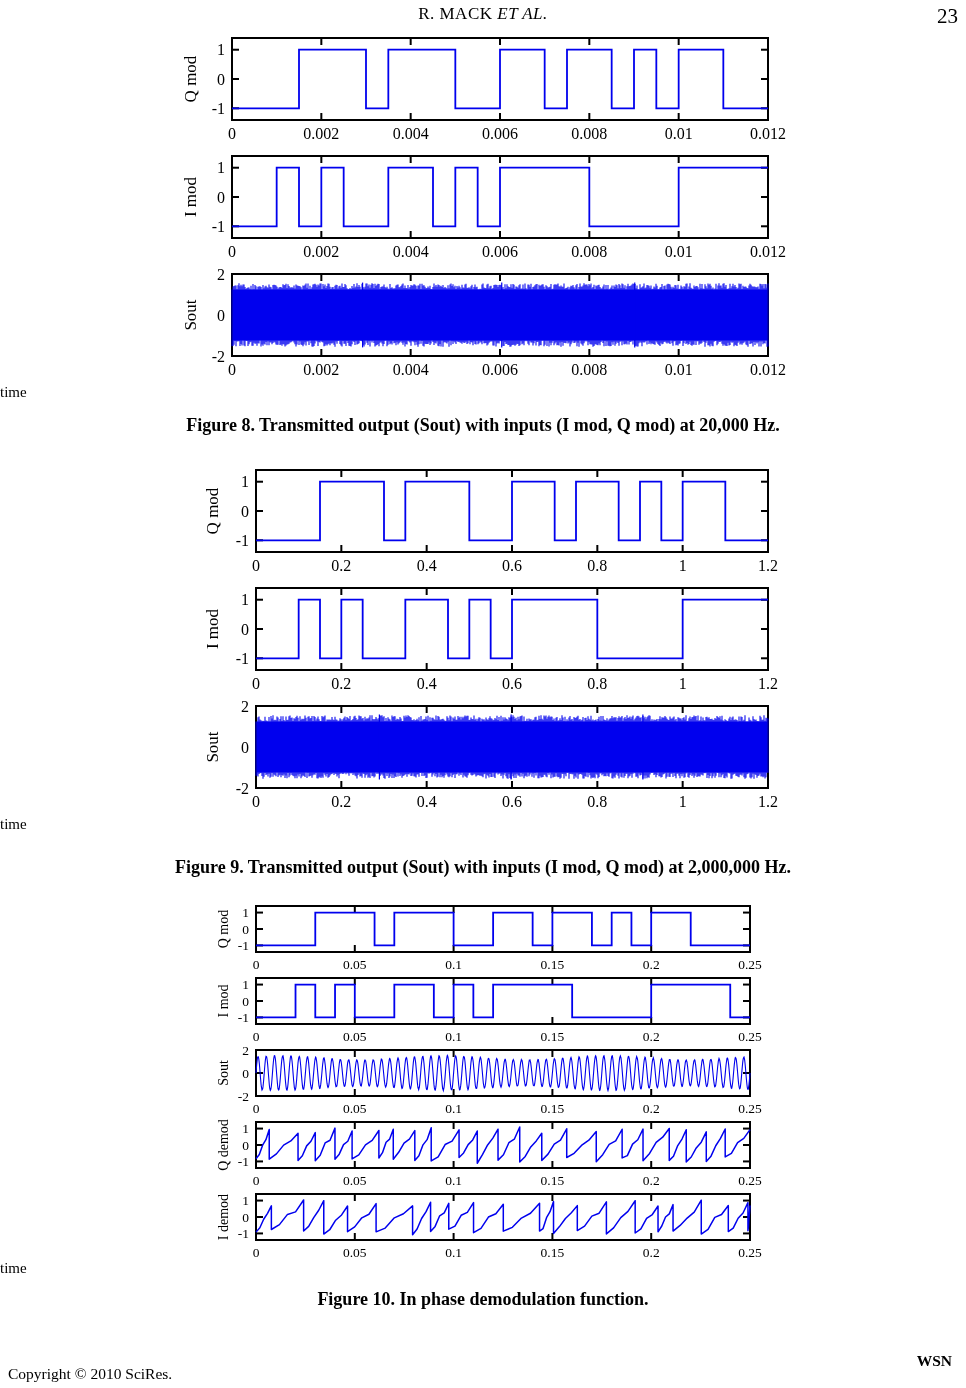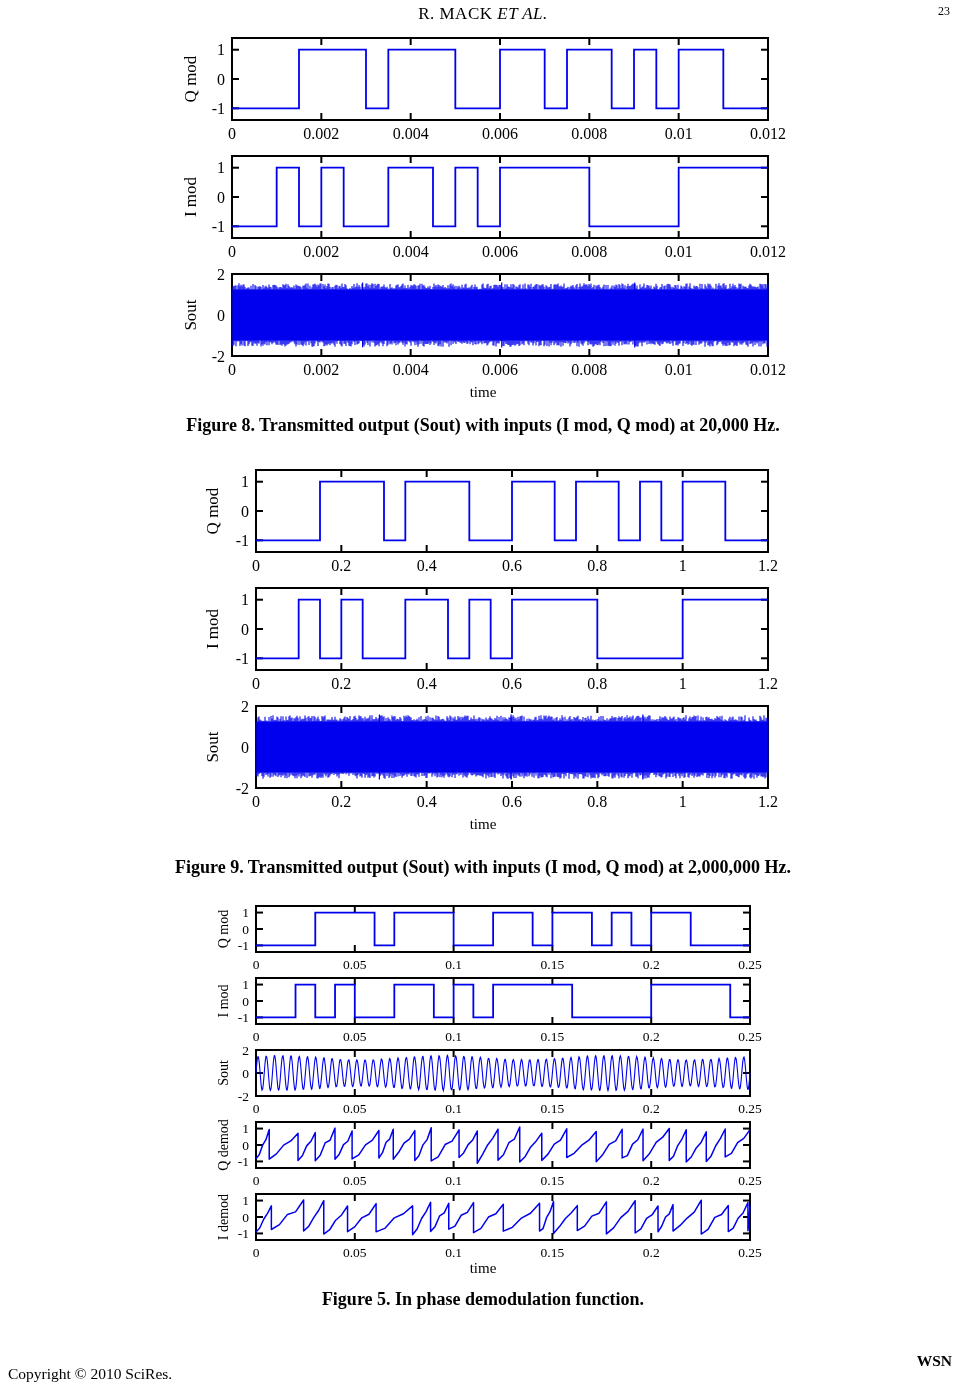--- a/index.html
+++ b/index.html
@@ -13,31 +13,31 @@
   
   .runhead{
     position:absolute;top:4px;left:0;width:966px;height:26px;
   }
   .runhead .title{
     position:absolute;left:0;width:966px;text-align:center;
     font-size:17px;letter-spacing:.5px;
   }
   .runhead .title .it{font-style:italic;}
   .runhead .pageno{
-    position:absolute;right:16px;top:0;font-size:12px;
+    position:absolute;right:8px;top:0;font-size:21px;
   }
 
   
   .figure{position:absolute;left:0;width:966px;}
   .figcap{
     width:966px;text-align:center;
     font-weight:bold;font-size:18px;
   }
   .axis-xlabel{
-    width:966px;text-align:center;font-size:15px;
+    width:966px;text-align:left;font-size:15px;
   }
 
   
   .footer{position:absolute;left:0;bottom:14px;width:966px;height:22px;}
   .footer .cr{position:absolute;left:8px;top:13px;font-size:15.5px;}
   .footer .jr{position:absolute;right:14px;top:0;font-size:15.5px;font-weight:bold;}
 
   svg{display:block;}
   .plotsvg text{font-family:"Liberation Serif", serif;fill:#000;}
 </style>
@@ -1451,21 +1451,21 @@
           <text x="552.4" y="68.5" text-anchor="middle" font-size="13.5">0.15</text>
           <line x1="651.2" y1="6" x2="651.2" y2="13" stroke="#000" stroke-width="2"></line>
           <line x1="651.2" y1="45" x2="651.2" y2="52" stroke="#000" stroke-width="2"></line>
           <text x="651.2" y="68.5" text-anchor="middle" font-size="13.5">0.2</text>
           <text x="750" y="68.5" text-anchor="middle" font-size="13.5">0.25</text>
           <text x="228" y="29" text-anchor="middle" font-size="14" transform="rotate(-90 228 29)">I demod</text>
           <path d="M256.00,44.13 L259.84,39.73 L263.68,31.28 L267.53,25.30 L271.37,17.83 L271.37,41.49 L279.43,36.64 L287.49,26.41 L295.55,23.86 L303.62,11.98 L303.62,43.03 L308.66,38.35 L313.70,29.70 L318.73,22.26 L323.77,12.67 L323.77,46.03 L329.72,41.73 L335.66,32.21 L341.60,26.95 L347.55,18.04 L347.55,43.74 L354.68,38.91 L361.82,29.80 L368.96,26.24 L376.09,15.58 L376.09,43.85 L385.22,40.10 L394.34,29.81 L403.47,25.70 L412.59,17.88 L412.59,46.79 L417.09,40.98 L421.59,30.52 L426.09,23.67 L430.58,14.28 L430.58,43.49 L435.13,38.40 L439.68,27.82 L444.22,24.83 L448.77,15.32 L448.77,41.17 L454.96,38.10 L461.16,27.30 L467.35,24.31 L473.54,14.53 L473.54,44.71 L480.98,40.43 L488.42,29.04 L495.86,25.73 L503.30,16.25 L503.30,43.13 L512.36,39.33 L521.43,30.04 L530.49,25.22 L539.55,15.23 L539.55,43.06 L543.05,40.59 L546.54,29.66 L550.03,23.64 L553.52,13.59 L553.52,45.43 L559.47,38.60 L565.42,30.53 L571.37,24.73 L577.31,17.63 L577.31,42.58 L584.59,38.15 L591.86,28.17 L599.13,25.19 L606.40,13.88 L606.40,45.93 L613.59,39.84 L620.78,29.66 L627.98,23.44 L635.17,12.71 L635.17,45.01 L640.89,40.78 L646.60,30.40 L652.31,26.52 L658.03,18.02 L658.03,43.83 L661.78,38.01 L665.54,29.03 L669.29,25.86 L673.04,16.62 L673.04,43.12 L680.10,37.44 L687.16,30.09 L694.22,24.14 L701.27,12.21 L701.27,46.05 L708.03,41.45 L714.79,29.43 L721.55,26.54 L728.31,17.54 L728.31,43.52 L733.21,40.06 L738.12,30.26 L743.03,25.02 L747.94,14.60 L747.94,42.70 L748.45,38.76 L748.97,29.23 L749.48,24.85 L750.00,17.49" fill="none" stroke="#0000ee" stroke-width="1.5" stroke-linejoin="round"></path>
         </svg>
       </div>
     <div class="axis-xlabel">time</div>
-    <div class="figcap" style="margin-top:12px;">Figure 5. In phase demodulation function.</div>
+    <div class="figcap" style="margin-top:12px;">Figure 10. In phase demodulation function.</div>
   </div>
 
   <div class="footer">
     <div class="cr">Copyright © 2010 SciRes.</div>
     <div class="jr">WSN</div>
   </div>
 
 </div>
 
 </body></html>

